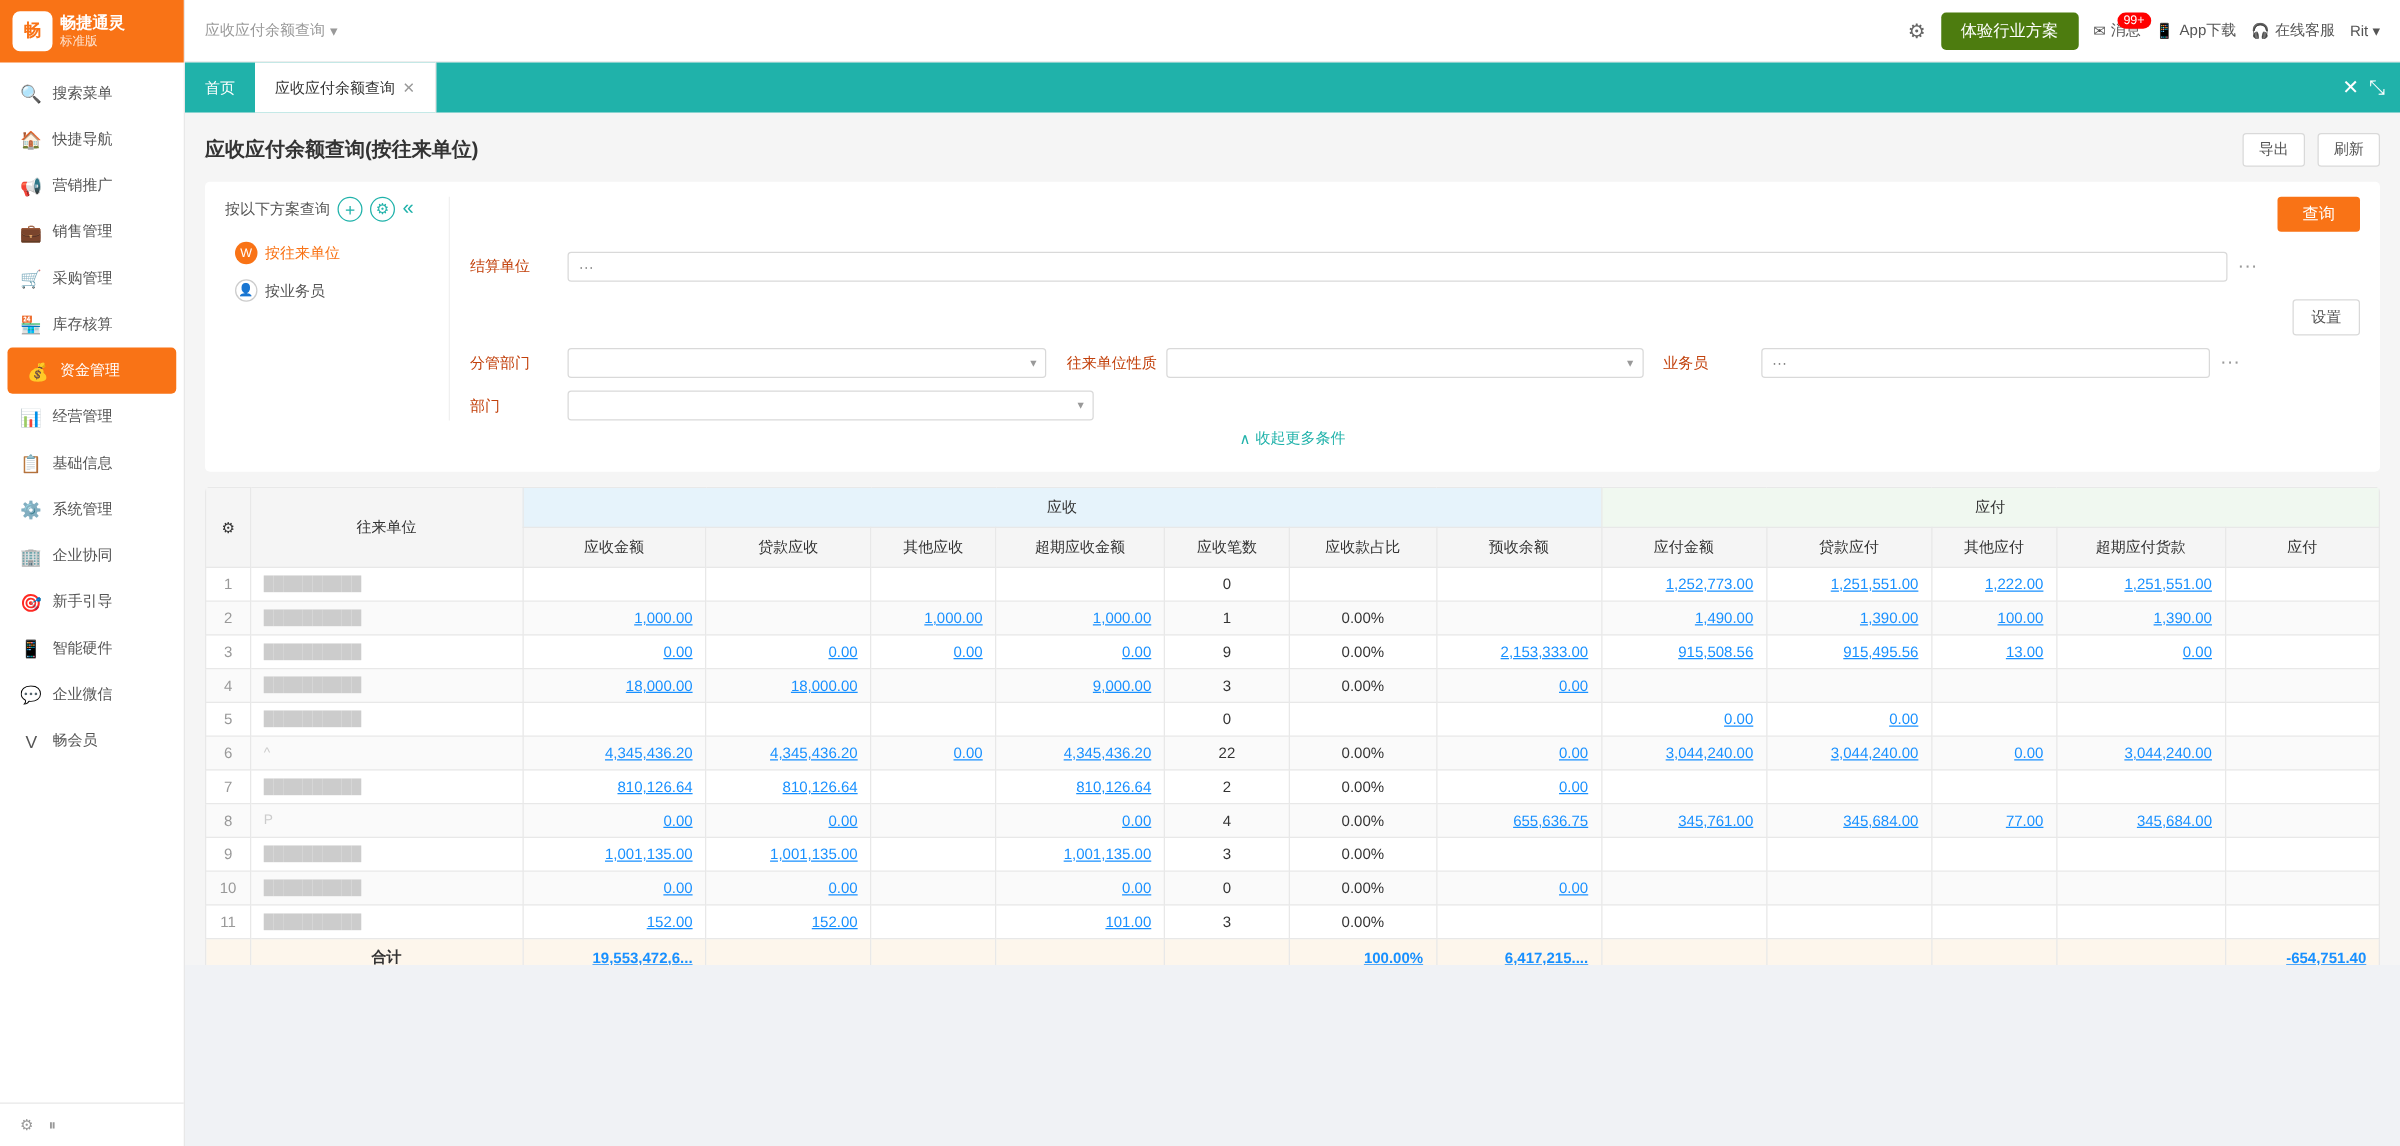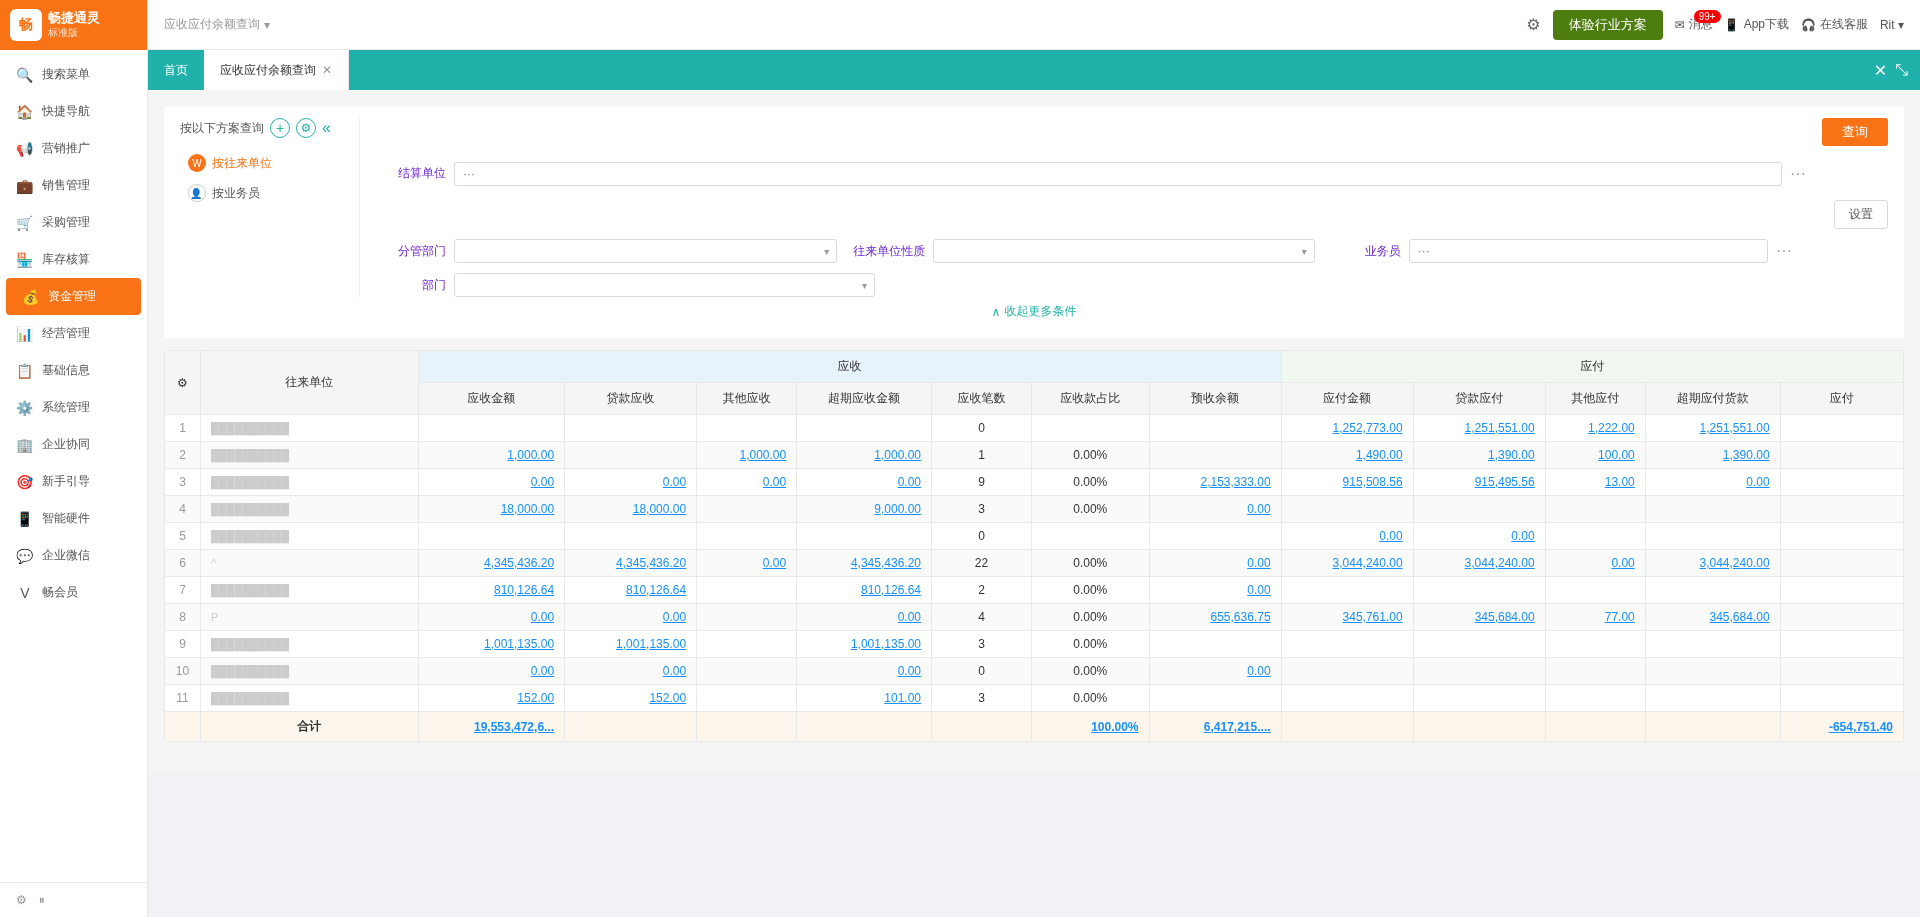--- a/index.html
+++ b/index.html
@@ -64,21 +64,21 @@
     .data-table th { background: #f5f5f5; border: 1px solid #e8e8e8; padding: 7px 10px; text-align: center; color: #333; font-weight: normal; white-space: nowrap; }
     .data-table td { border: 1px solid #e8e8e8; padding: 6px 10px; color: #333; white-space: nowrap; }
     .data-table tr:nth-child(even) td { background: #fafafa; }
     .data-table .num-cell { text-align: right; color: #1890ff; text-decoration: underline; cursor: pointer; }
     .data-table .center-cell { text-align: center; }
     .data-table .row-num { text-align: center; color: #999; }
     .group-header { text-align: center; }
     .footer-row td { background: #fdf6ec; font-weight: bold; }
     .footer-row .label-cell { text-align: center; }
     .filter-field { display: flex; align-items: center; gap: 8px; }
-    .field-label { color: #6d28d9; font-size: 12px; white-space: nowrap; min-width: 70px; text-align: right; }
+    .field-label { color: #c2410c; font-size: 12px; white-space: nowrap; min-width: 70px; text-align: left; }
     .field-input { flex: 1; border: 1px solid #d9d9d9; border-radius: 3px; padding: 4px 8px; outline: none; color: #333; background: #fff; }
     .field-select-wrap { flex: 1; position: relative; }
     .field-select-wrap::after { content: '▾'; position: absolute; right: 8px; top: 50%; transform: translateY(-50%); color: #999; pointer-events: none; font-size: 10px; }
     .field-select { width: 100%; border: 1px solid #d9d9d9; border-radius: 3px; padding: 4px 24px 4px 8px; appearance: none; outline: none; background: #fff; color: #333; }
     .dots-btn { color: #999; cursor: pointer; font-size: 16px; }
     .query-btn-wrap { display: flex; flex-direction: column; gap: 6px; align-items: flex-end; }
   </style>
 </head>
 <body>
 
@@ -197,20 +197,27 @@
       <span class="close-btn">✕</span>
     </div>
     <div class="tabbar-controls">
       <span class="tabbar-ctrl-btn">✕</span>
       <span class="tabbar-ctrl-btn">⤡</span>
     </div>
   </div>
 
   <div class="page-content">
 
+    <div class="page-header">
+      <div class="page-title">应收应付余额查询(按往来单位)</div>
+      <div class="page-header-actions">
+        <button class="action-btn">导出</button>
+        <button class="action-btn">刷新</button>
+      </div>
+    </div>
 
     <div class="filter-panel">
       <div style="display:flex; gap:0;">
 
         <div style="width:180px; border-right:1px solid #f0f0f0; padding-right:10px;">
           <div style="display:flex; align-items:center; gap:6px; margin-bottom:10px;">
             <span style="font-size:12px; color:#555;text-align:right;">按以下方案查询</span>
             <span class="filter-btn-add">+</span>
             <span class="filter-btn-settings">⚙</span>
             <span style="color:#20b2aa; font-size:16px; cursor:pointer;">«</span>

